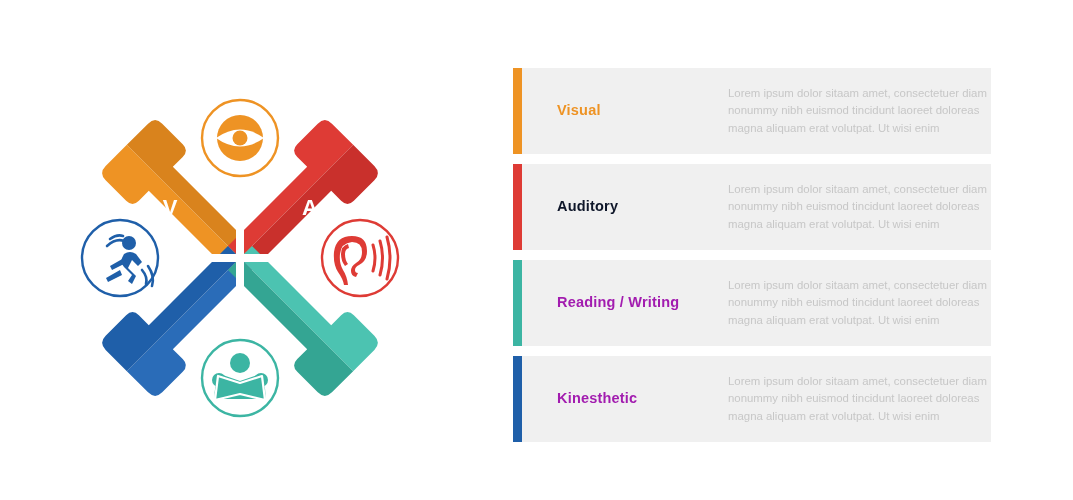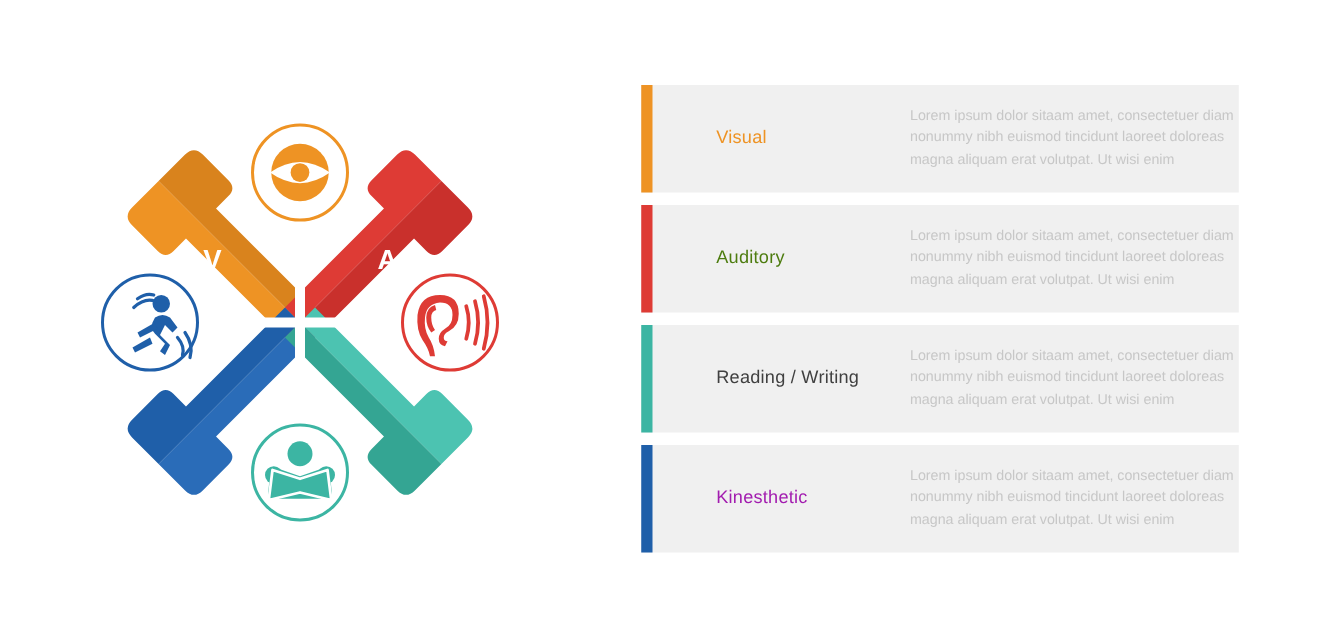--- a/index.html
+++ b/index.html
@@ -62,24 +62,24 @@
   .card:last-child { margin-bottom: 0; }
   .card-bar {
     position: absolute;
     left: 0;
     top: 0;
     bottom: 0;
     width: 9px;
   }
   .card-title {
     width: 215px;
-    padding-left: 60px;
+    padding-left: 44px;
     box-sizing: border-box;
     font-size: 14.5px;
-    font-weight: normal;
+    font-weight: bold;
     letter-spacing: 0.2px;
     line-height: 1.2;
   }
   .card-body {
     flex: 1;
     font-size: 11.4px;
     line-height: 1.52;
     color: #c7c7c7;
   }
 </style>
@@ -203,27 +203,27 @@
   <div id="cards-panel">
 
     <div class="card">
       <div class="card-bar" style="background:#ee9324"></div>
       <div class="card-title" style="color:#ee9324">Visual</div>
       <div class="card-body">Lorem ipsum dolor sitaam amet, consectetuer diam nonummy  nibh euismod tincidunt laoreet doloreas magna aliquam erat volutpat. Ut wisi enim</div>
     </div>
 
     <div class="card">
       <div class="card-bar" style="background:#de3b35"></div>
-      <div class="card-title" style="color:#4d7c0f">Auditory</div>
+      <div class="card-title" style="color:#0f172a">Auditory</div>
       <div class="card-body">Lorem ipsum dolor sitaam amet, consectetuer diam nonummy  nibh euismod tincidunt laoreet doloreas magna aliquam erat volutpat. Ut wisi enim</div>
     </div>
 
     <div class="card">
       <div class="card-bar" style="background:#3cb5a3"></div>
-      <div class="card-title" style="color:#404040">Reading / Writing</div>
+      <div class="card-title" style="color:#a21caf">Reading / Writing</div>
       <div class="card-body">Lorem ipsum dolor sitaam amet, consectetuer diam nonummy  nibh euismod tincidunt laoreet doloreas magna aliquam erat volutpat. Ut wisi enim</div>
     </div>
 
     <div class="card">
       <div class="card-bar" style="background:#1f5fa9"></div>
       <div class="card-title" style="color:#a21caf">Kinesthetic</div>
       <div class="card-body">Lorem ipsum dolor sitaam amet, consectetuer diam nonummy  nibh euismod tincidunt laoreet doloreas magna aliquam erat volutpat. Ut wisi enim</div>
     </div>
 
   </div>

